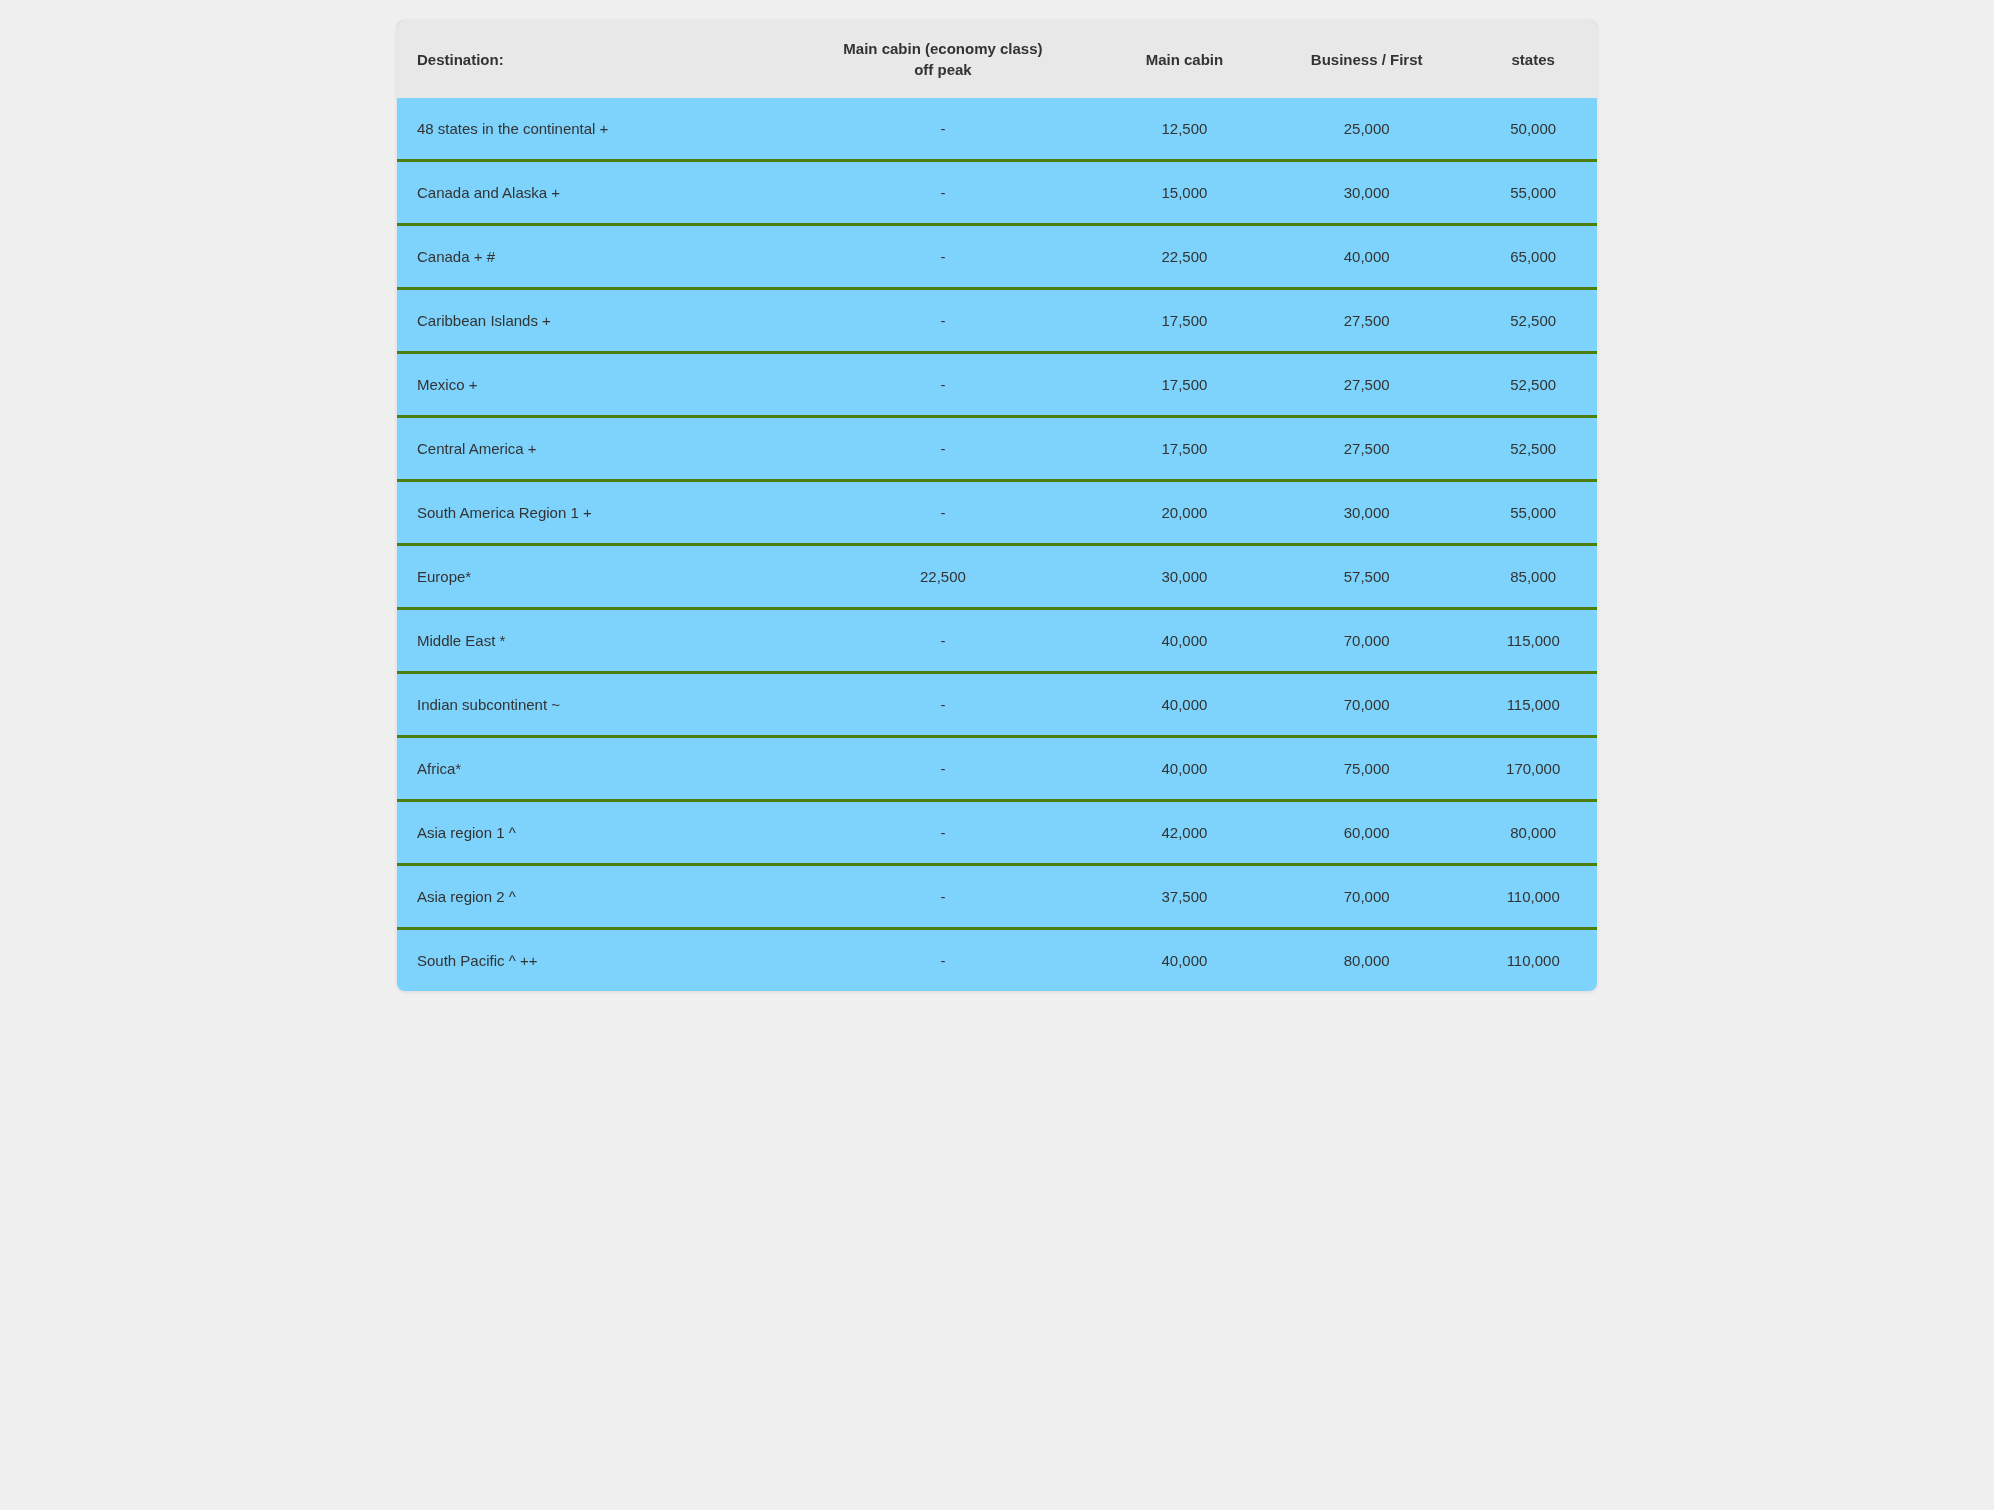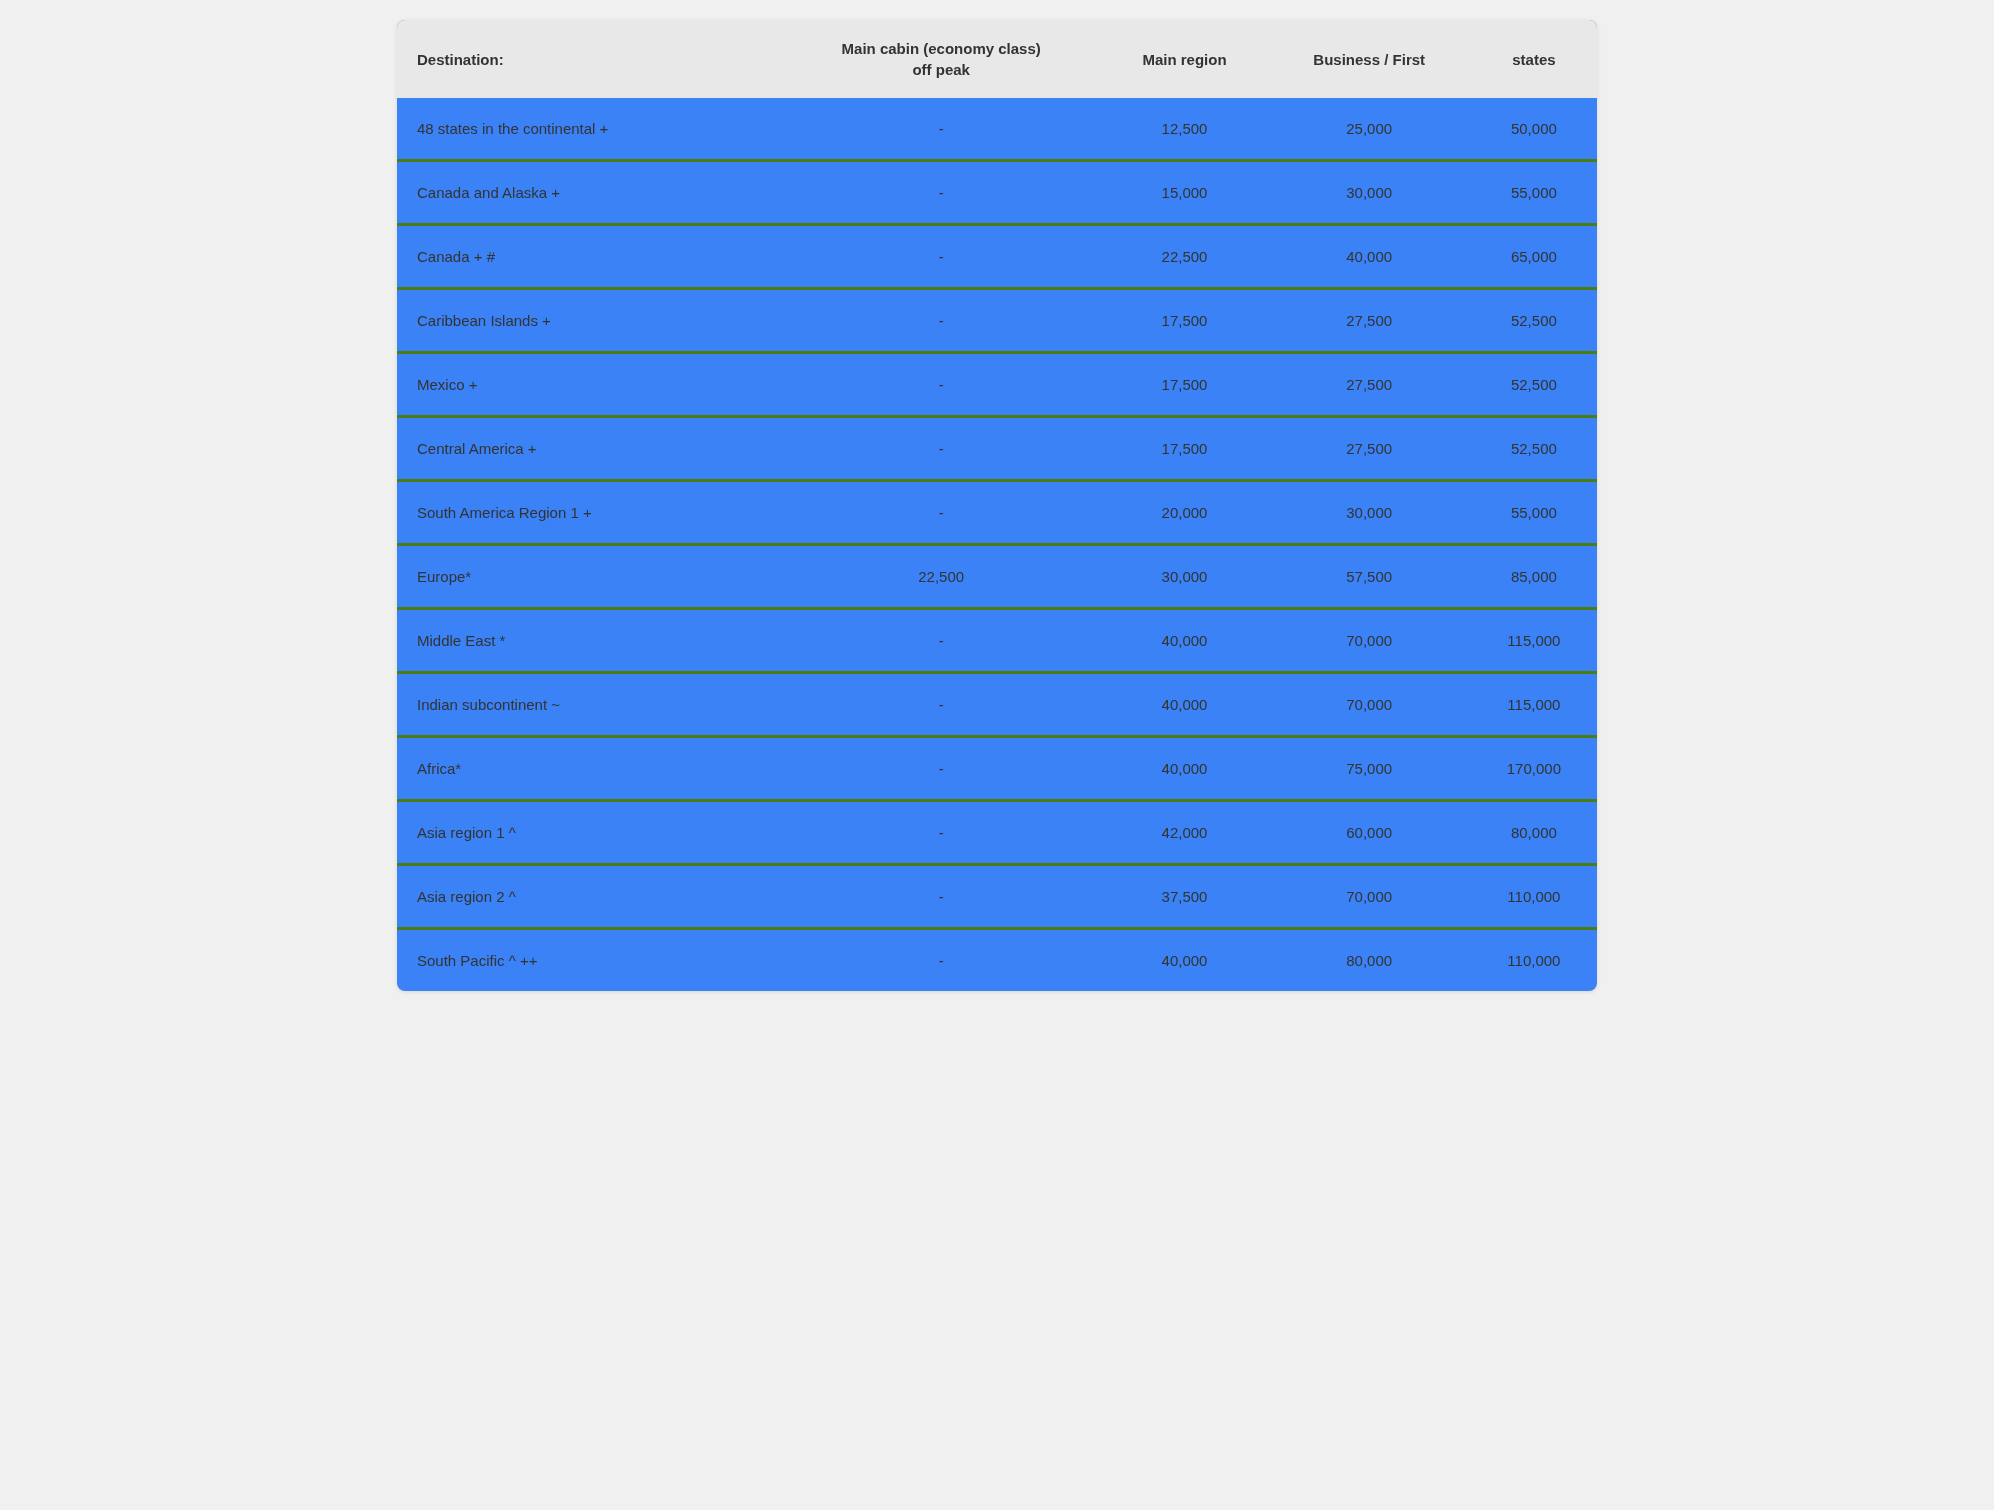--- a/index.html
+++ b/index.html
@@ -12,21 +12,21 @@
       font-family: -apple-system, BlinkMacSystemFont, 'Segoe UI', Arial, sans-serif;
       background: #f0f0f0;
       display: flex;
       justify-content: center;
       align-items: flex-start;
       padding: 20px;
       min-height: 100vh;
     }
 
     .table-container {
-      background: #3b82f6;
+      background: #7dd3fc;
       border-radius: 8px;
       overflow: hidden;
       width: 100%;
       max-width: 1200px;
       box-shadow: 0 1px 4px rgba(0,0,0,0.1);
     }
 
     table {
       width: 100%;
       border-collapse: collapse;
@@ -76,21 +76,21 @@
   </style>
 </head>
 <body>
 
 <div class="table-container">
   <table>
     <thead>
       <tr>
         <th>Destination:</th>
         <th>Main cabin (economy class)<br>off peak</th>
-        <th>Main region</th>
+        <th>Main cabin</th>
         <th>Business / First</th>
         <th>states</th>
       </tr>
     </thead>
     <tbody id="table-body">
     <tr>
           <td>48 states in the continental +</td>
           <td>-</td>
           <td>12,500</td>
           <td>25,000</td>

